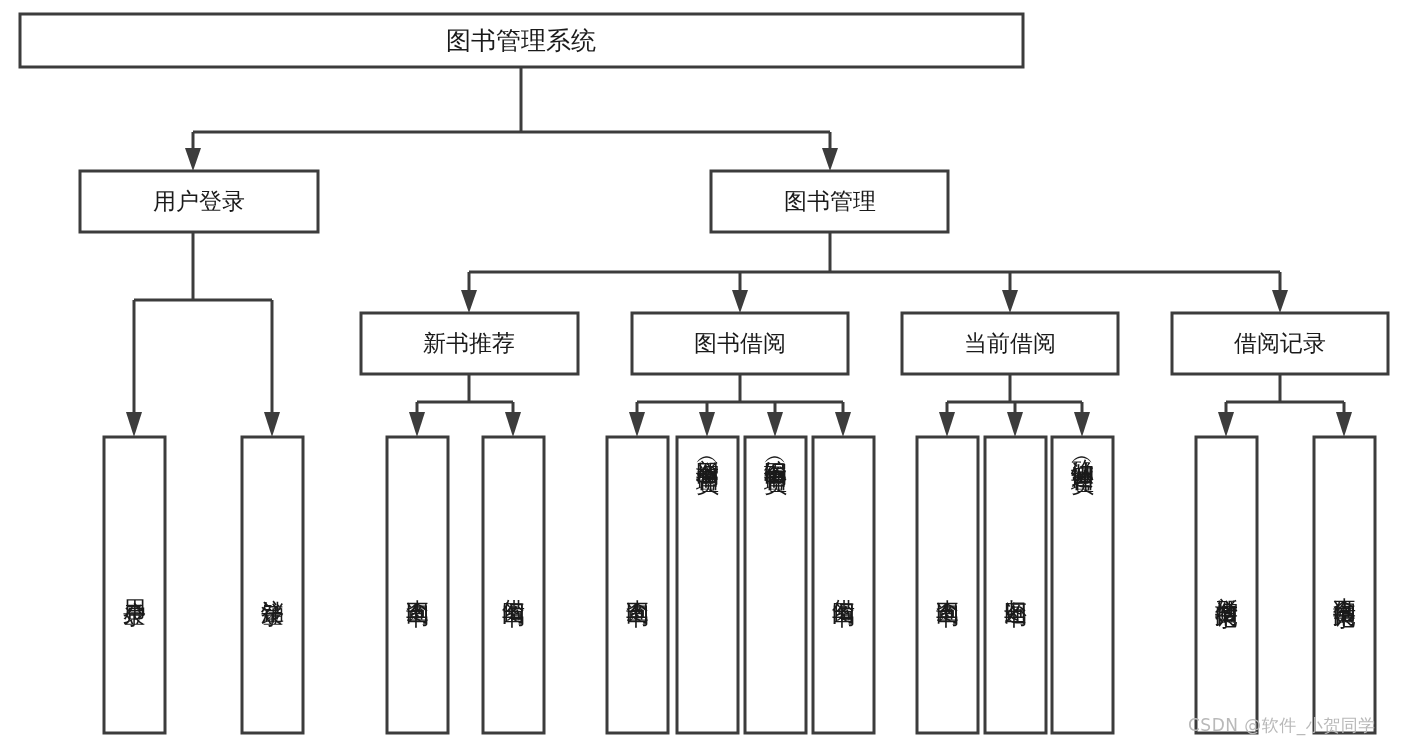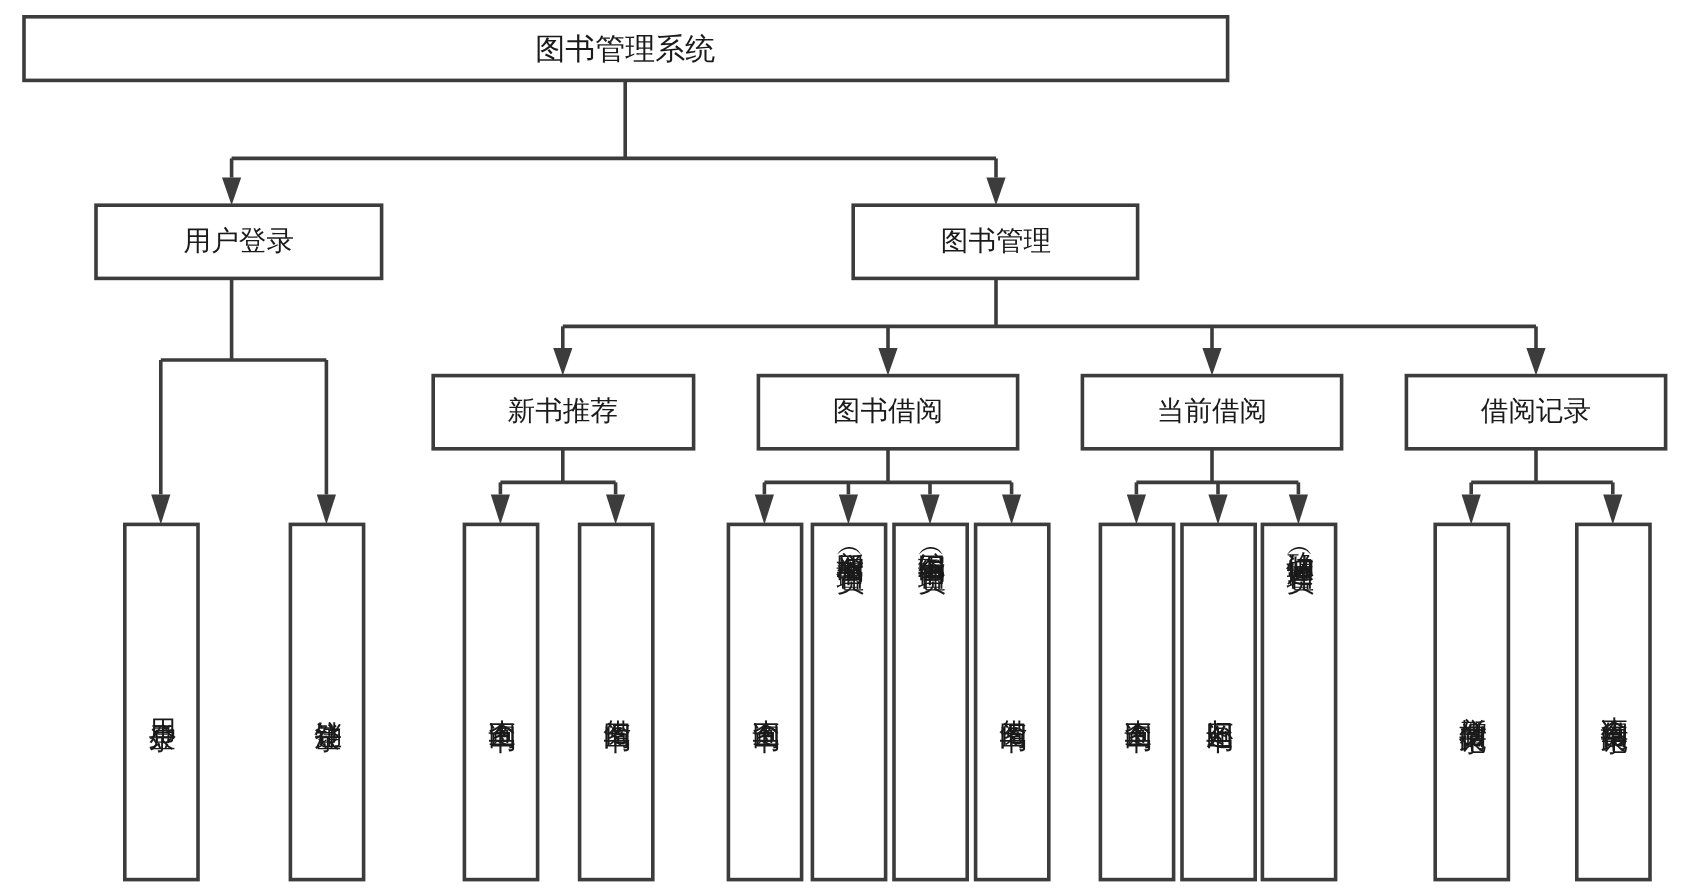--- a/index.html
+++ b/index.html
@@ -242,14 +242,15 @@
   <div class="vtext-wrap" style="left:1052px; top:441px; width:61px; height:296px; align-items:flex-start;">
       <span class="vtext">确认归还（管理员）</span>
     </div>
   <div class="vtext-wrap" style="left:1196px; top:437px; width:61px; height:296px;">
       <span class="vtext">新增借阅记录</span>
     </div>
   <div class="vtext-wrap" style="left:1314px; top:437px; width:61px; height:296px;">
       <span class="vtext">查询借阅记录</span>
     </div>
 
+  <div id="watermark">CSDN @软件_小贺同学</div>
 
 </div>
 
 </body></html>

